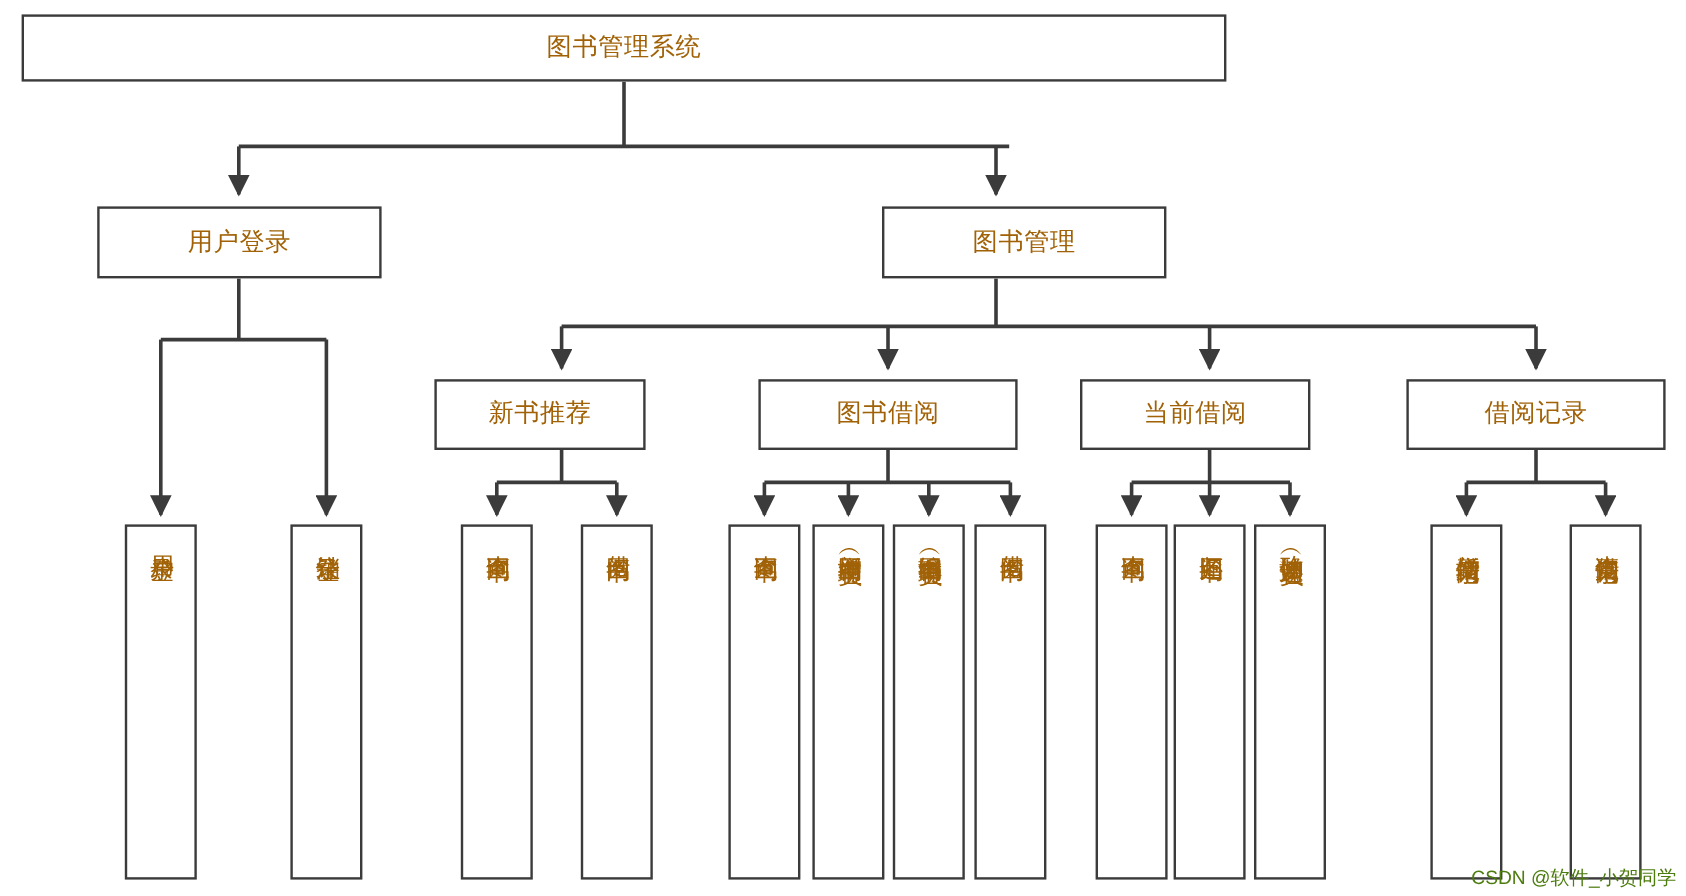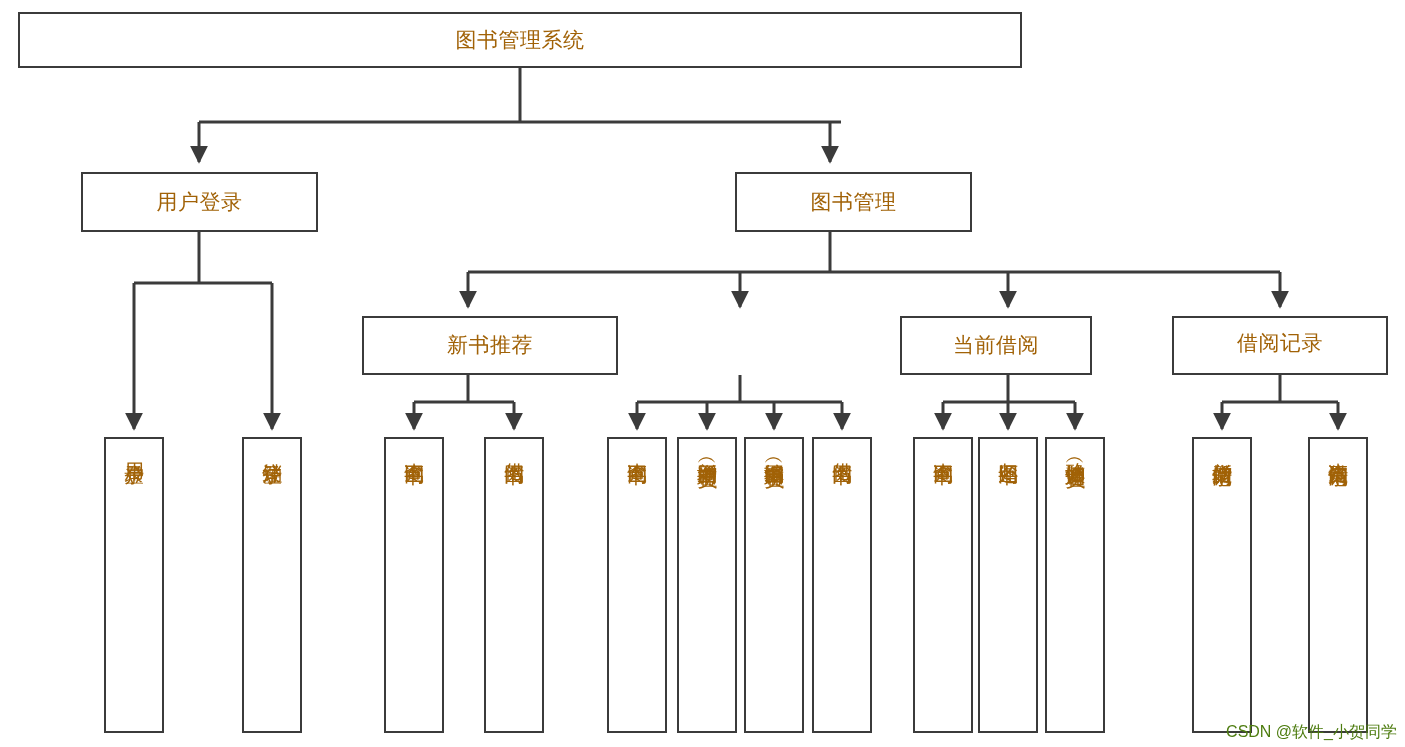--- a/index.html
+++ b/index.html
@@ -123,27 +123,30 @@
     <span class="label">图书管理系统</span>
   </div>
 
   <div class="node" style="left:81px; top:172px; width:237px; height:60px;">
     <span class="label">用户登录</span>
   </div>
   <div class="node" style="left:711px; top:172px; width:237px; height:60px;margin-left:24px;">
     <span class="label">图书管理</span>
   </div>
 
-  <div class="node" style="left:362px; top:316px; width:256px; height:59px;text-align:center;">
+  <div class="node" style="left:362px; top:316px; width:176px; height:59px;text-align:center;">
     <span class="label">新书推荐</span>
+  </div>
+  <div class="node" style="left:632px; top:316px; width:216px; height:59px;">
+    <span class="label">图书借阅</span>
   </div>
   <div class="node" style="left:900px; top:316px; width:192px; height:59px;">
     <span class="label">当前借阅</span>
   </div>
-  <div class="node" style="left:1172px; top:316px; width:216px; height:59px;font-family:Liberation Mono, monospace;">
+  <div class="node" style="left:1172px; top:316px; width:216px; height:59px;">
     <span class="label">借阅记录</span>
   </div>
 
   <div class="node leaf" style="left:104px; top:437px; width:60px; height:296px;">
     <span class="label">用户登录</span>
   </div>
   <div class="node leaf" style="left:242px; top:437px; width:60px; height:296px;">
     <span class="label">注销登录</span>
   </div>
 

